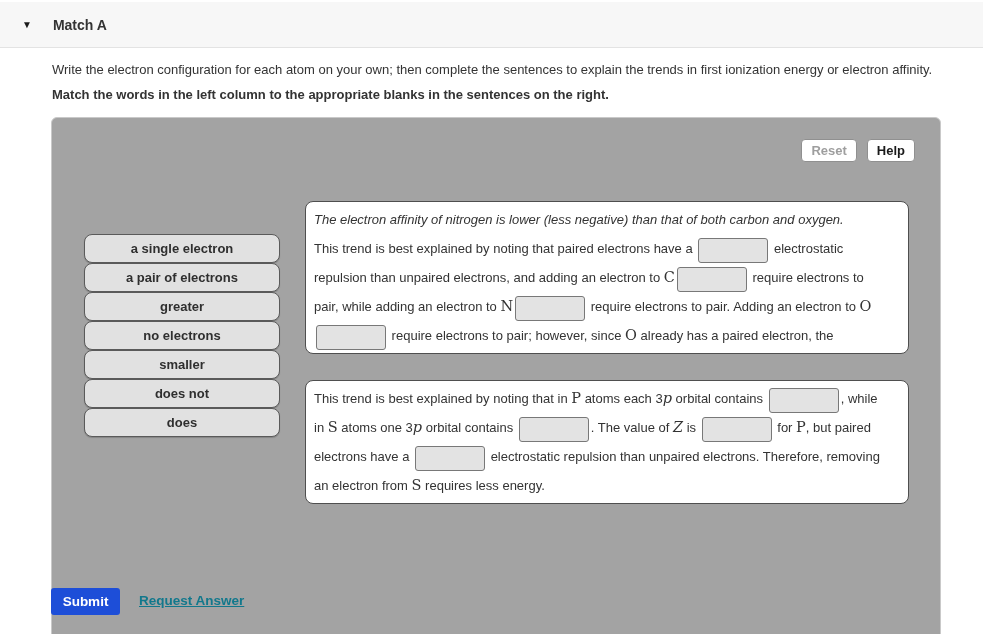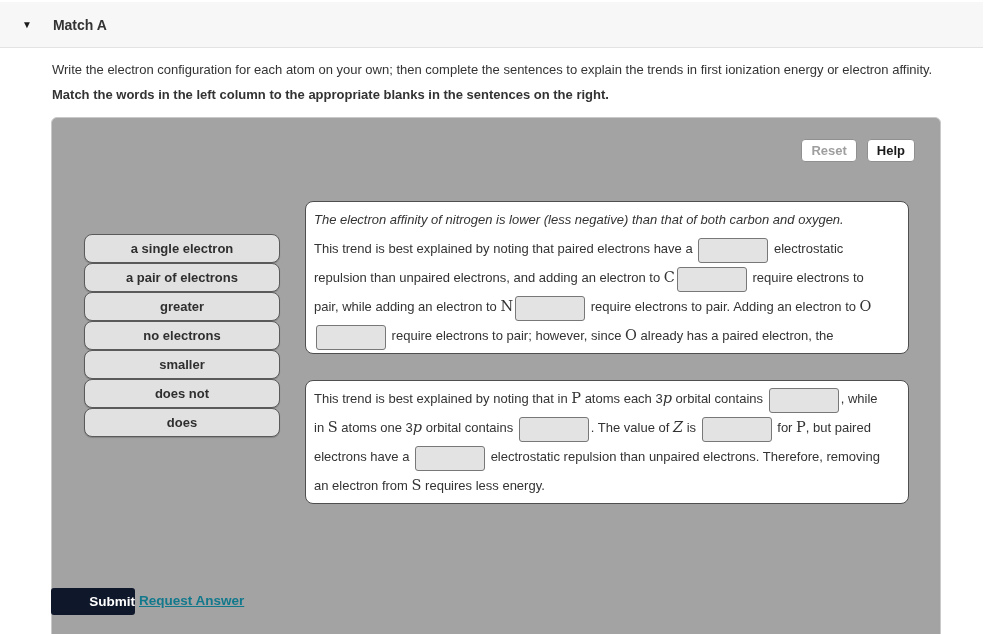--- a/index.html
+++ b/index.html
@@ -44,23 +44,23 @@
   .sbox2 { top:262px; }
   .line { line-height:29px; font-size:13px; white-space:nowrap; }
   .lead { font-style:italic; }
   .sym { font-family:"DejaVu Serif", serif; font-size:14.5px; }
   .var { font-family:"DejaVu Serif", serif; font-size:14.5px; font-style:italic; }
   .blank { display:inline-block; width:70px; height:25px; background:#e3e3e3;
            border:1px solid #787878; border-radius:3px; vertical-align:middle;
            margin:0 2px; position:relative; top:1px; cursor:pointer; }
 
   
-  .submit { position:absolute; left:51px; top:588px; width:84px; height:27px;
-            background:#0f172a; color:#fff; border:none; border-radius:3px;
-            font-family:"Liberation Sans", sans-serif; font-size:13.5px; font-weight:bold; cursor:pointer;text-align:right; }
+  .submit { position:absolute; left:51px; top:588px; width:69px; height:27px;
+            background:#1d4ed8; color:#fff; border:none; border-radius:3px;
+            font-family:"Liberation Sans", sans-serif; font-size:13.5px; font-weight:bold; cursor:pointer; }
   .request { position:absolute; left:139px; top:593px; color:#12788c;
              font-size:13.5px; font-weight:bold; text-decoration:underline; cursor:pointer; }
 </style>
 </head>
 <body>
 
 <div class="page">
 
   <div class="part-header">
     <span class="caret">▼</span>

